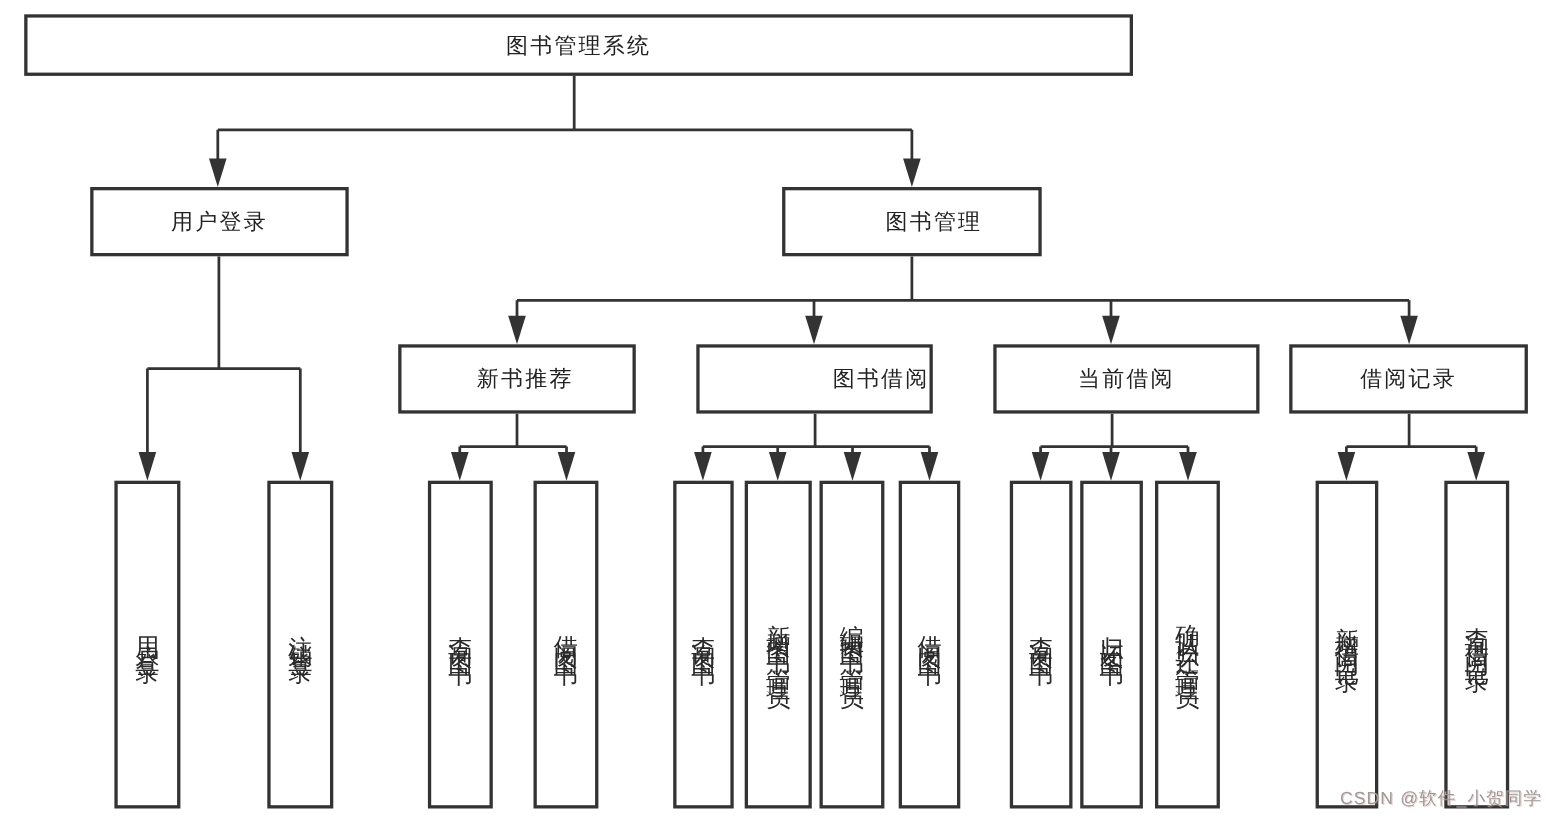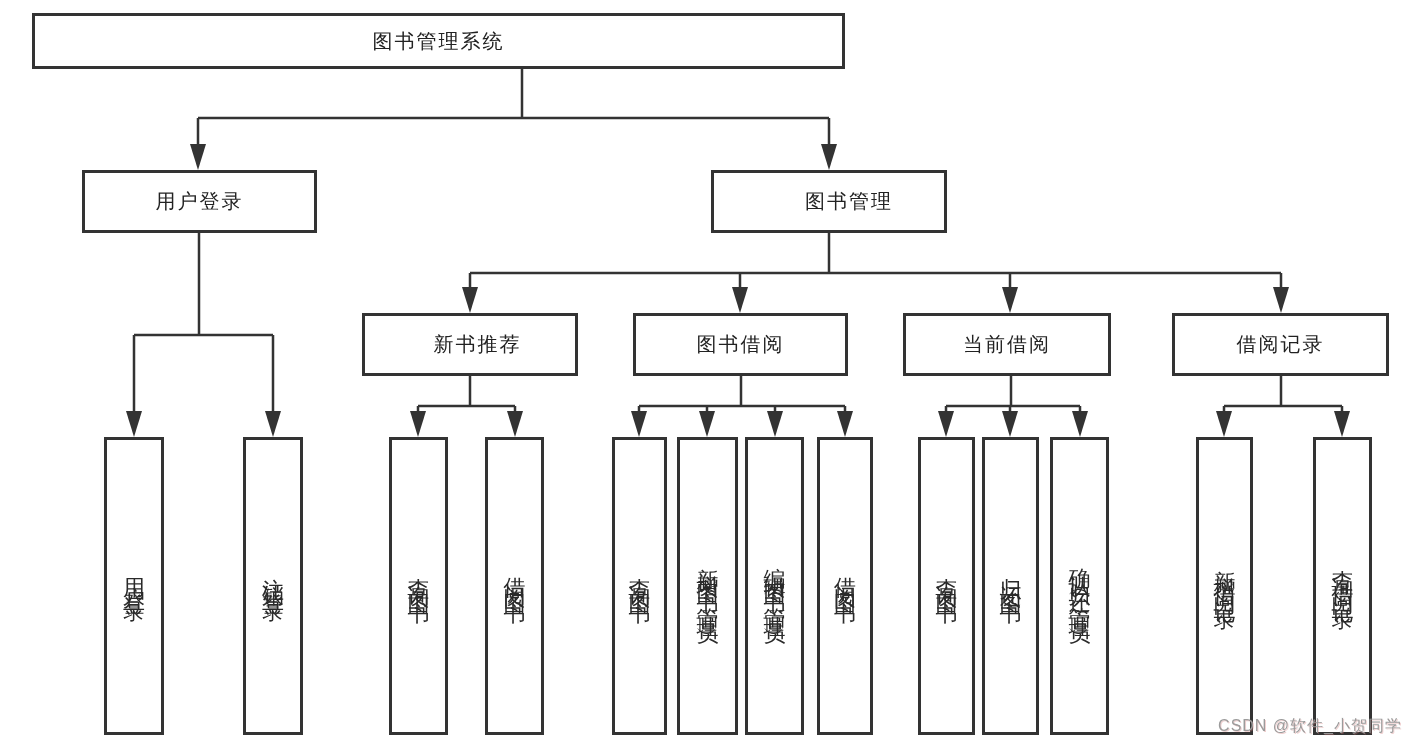--- a/index.html
+++ b/index.html
@@ -98,38 +98,38 @@
       <polygon points="775,437 767,411 783,411"></polygon>
       <polygon points="845,437 837,411 853,411"></polygon>
       <polygon points="946,437 938,411 954,411"></polygon>
       <polygon points="1010,437 1002,411 1018,411"></polygon>
       <polygon points="1080,437 1072,411 1088,411"></polygon>
       <polygon points="1224,437 1216,411 1232,411"></polygon>
       <polygon points="1342,437 1334,411 1350,411"></polygon>
     </g>
   </svg>
 
-  <div class="node h-node" style="left:32px; top:13px; width:813px; height:56px;">
+  <div class="node h-node" style="left:22px; top:13px; width:1008px; height:56px;">
     <span>图书管理系统</span>
   </div>
 
   <div class="node h-node" style="left:82px; top:170px; width:235px; height:63px;">
     <span>用户登录</span>
   </div>
   <div class="node h-node" style="left:711px; top:170px; width:236px; height:63px;padding-left:40px;">
     <span>图书管理</span>
   </div>
 
   <div class="node h-node" style="left:362px; top:313px; width:216px; height:63px;padding-left:15px;">
     <span>新书推荐</span>
   </div>
-  <div class="node h-node" style="left:633px; top:313px; width:215px; height:63px;">
+  <div class="node h-node" style="left:633px; top:313px; width:215px; height:63px;justify-content:flex-end;">
     <span>图书借阅</span>
   </div>
-  <div class="node h-node" style="left:903px; top:313px; width:208px; height:63px;font-family:Liberation Serif, serif;">
+  <div class="node h-node" style="left:903px; top:313px; width:242px; height:63px;font-family:Liberation Serif, serif;">
     <span>当前借阅</span>
   </div>
   <div class="node h-node" style="left:1172px; top:313px; width:217px; height:63px;">
     <span>借阅记录</span>
   </div>
 
   <div class="node v-node" style="left:104px; top:437px; width:60px; height:298px;">
     <span class="v-text">用户登录</span>
   </div>
   <div class="node v-node" style="left:243px; top:437px; width:60px; height:298px;">

